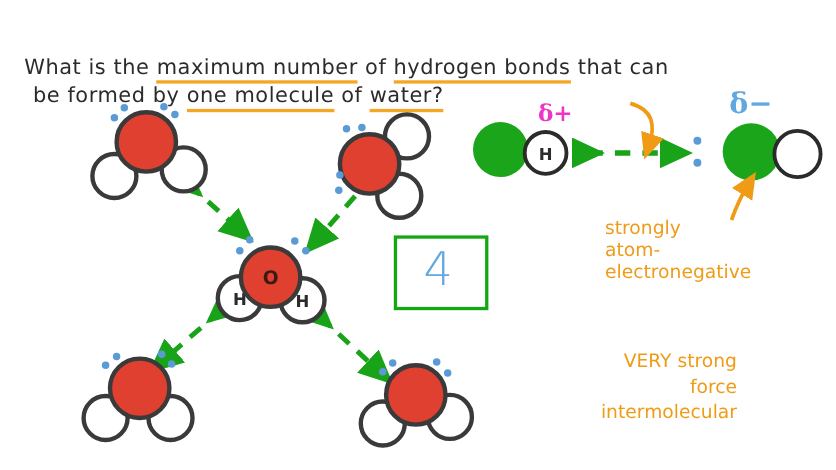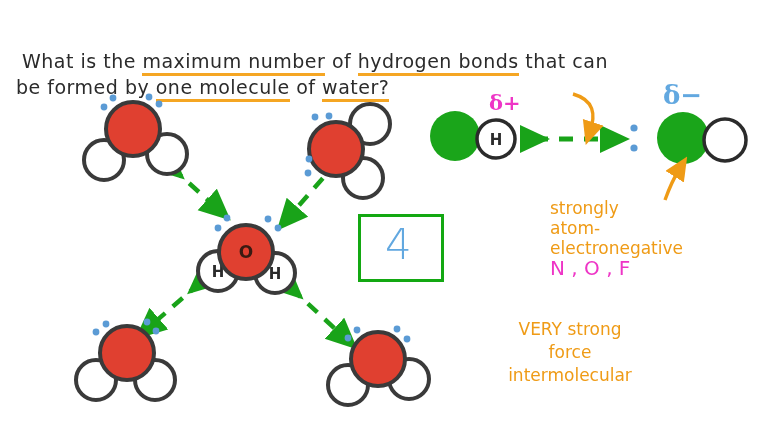--- a/index.html
+++ b/index.html
@@ -20,21 +20,21 @@
   }
   .q-text {
     position: absolute;
     font-family: "DejaVu Sans", sans-serif;
     color: #2b2b2b;
     font-size: 19px;
     letter-spacing: 0.5px;
     white-space: nowrap;
   }
   .q-line1 { left: 22px; top: 22px; }
-  .q-line2 { left: 16px; top: 48px; }
+  .q-line2 { left: 30px; top: 48px; }
   .ul-orange {
     border-bottom: 3px solid #f5a623;
     padding-bottom: 1px;
   }
   .note {
     position: absolute;
     color: #ef9b16;
     font-family: "DejaVu Sans", sans-serif;
     font-size: 17px;
     line-height: 20px;
@@ -99,24 +99,23 @@
   <div class="answer-box" style="left:358px; top:186px; width:86px; height:68px;"></div>
   <div class="answer-num" style="left:385px; top:192px;">4</div>
 
   <div class="delta delta-plus" style="left:489px; top:62px;">δ+</div>
   <div class="delta delta-minus" style="left:663px; top:52px; font-size:26px;">δ−</div>
 
   <div class="note" style="left:550px; top:170px; text-align:left; width:190px;">
     <div>strongly</div>
     <div>atom-</div>
     <div>electronegative</div>
-    <div class="note-magenta" style="font-size:20px;">N , O , F</div>
-  </div>
-
-  <div class="note" style="left:470px; top:290px; text-align:center; width:200px; line-height:23px;">
+  </div>
+
+  <div class="note" style="left:470px; top:290px; text-align:right; width:200px; line-height:23px;">
     <div>VERY strong</div>
     <div>force</div>
     <div>intermolecular</div>
   </div>
 
   <svg class="layer" viewBox="0 0 760 427">
     <defs>
       <marker id="grnArrow" markerWidth="7" markerHeight="7" refX="3.2" refY="3.2" orient="auto">
         <path d="M0,0 L7,3.2 L0,6.4 Z" fill="#19a319"></path>
       </marker>

